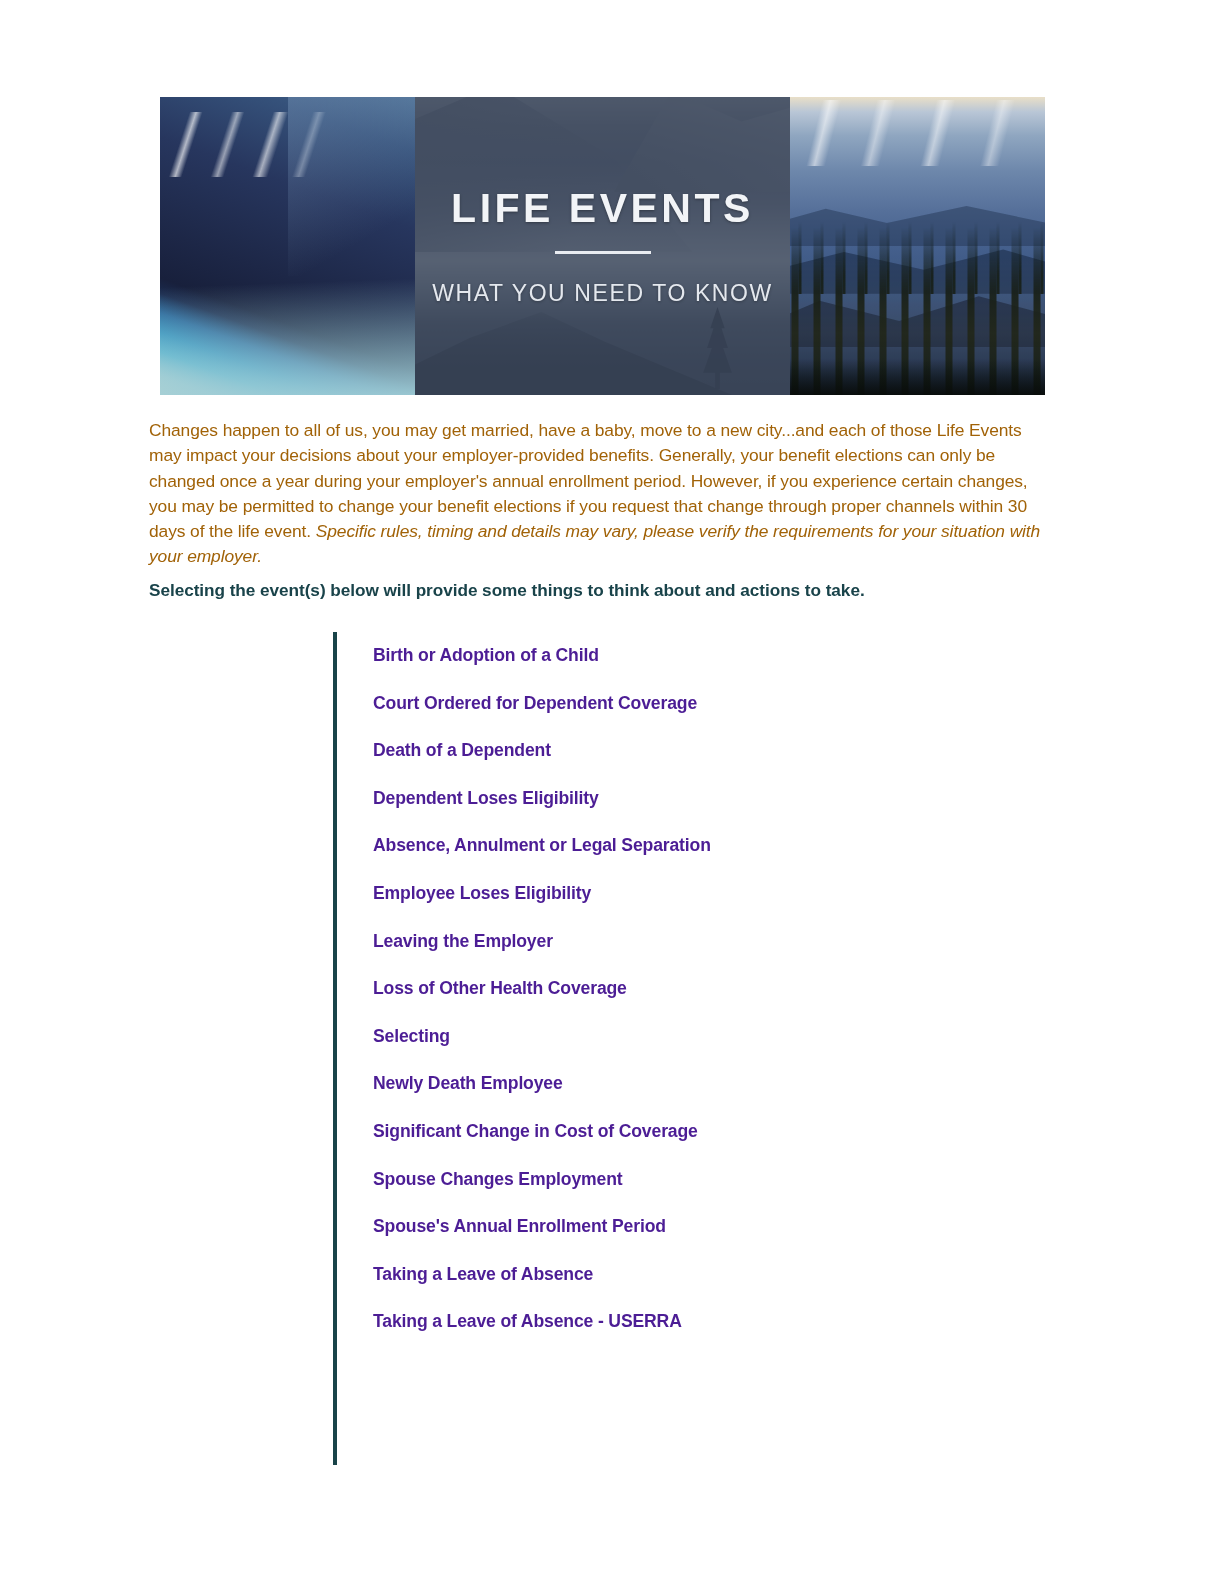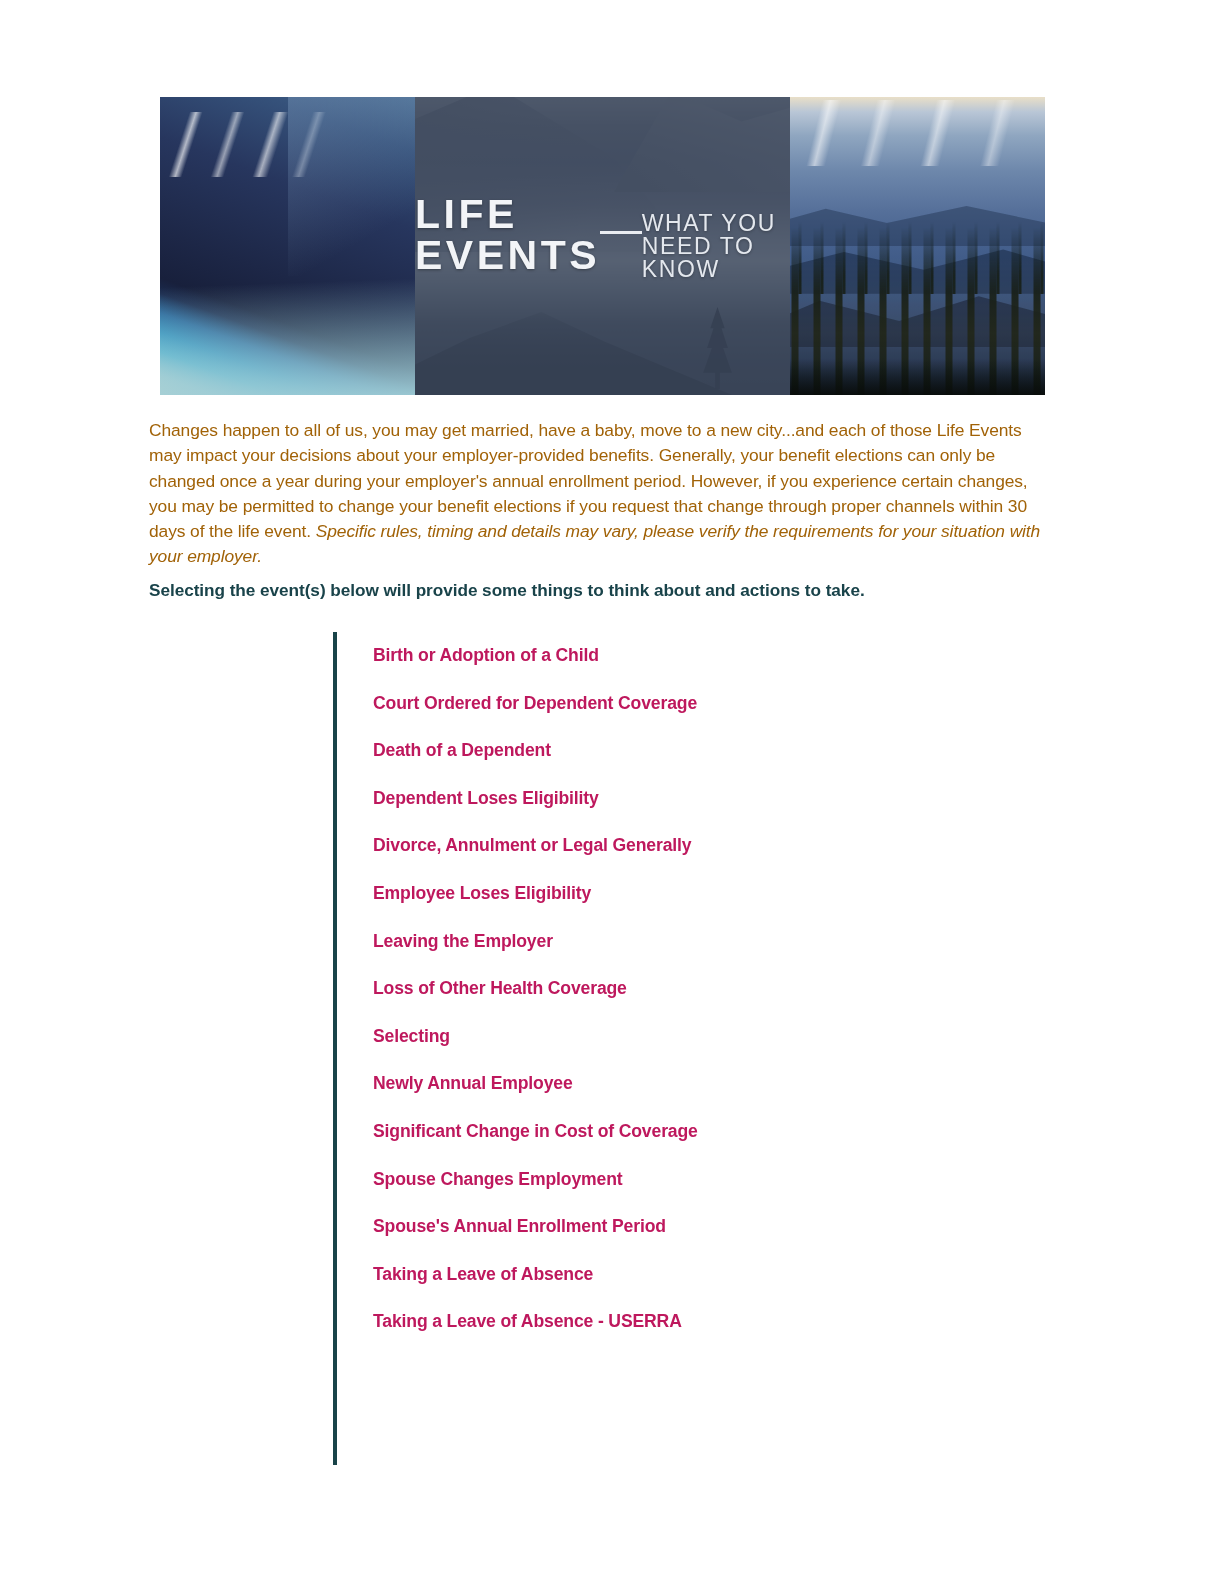--- a/index.html
+++ b/index.html
@@ -143,20 +143,21 @@
   }
   .banner-panel-center .tint {
     position: absolute;
     inset: 0;
     background: rgba(57, 68, 88, 0.70);
   }
   .banner-title-wrap {
     position: absolute;
     inset: 0;
     display: flex;
+    flex-direction: column;
     align-items: center;
     justify-content: center;
     gap: 0;
   }
   .banner-title {
     color: #f2f4f7;
     font-family: "Liberation Sans", sans-serif;
     font-size: 41px;
     font-weight: 700;
     letter-spacing: 3.5px;
@@ -300,21 +301,21 @@
     padding: 0 0 0 0;
     margin: 0;
     list-style: none;
     height: 833px;
     box-sizing: border-box;
   }
   .events li {
     font-family: "Liberation Sans", sans-serif;
     font-size: 17.6px;
     font-weight: 700;
-    color: #be185d;
+    color: #4c1d95;
     line-height: 1;
     height: 47.6px;
     padding-left: 36px;
     display: flex;
     align-items: center;
     letter-spacing: -0.15px;
     cursor: pointer;
   }
 </style>
 </head>
@@ -354,26 +355,26 @@
 
   <p class="intro"><span>Changes happen to all of us, you may get married, have a baby, move to a new city...and each of those Life Events may impact your decisions about your employer-provided benefits. Generally, your benefit elections can only be changed once a year during your employer's annual enrollment period. However, if you experience certain changes, you may be permitted to change your benefit elections if you request that change through proper channels within 30 days of the life event. </span><em>Specific rules, timing and details may vary, please verify the requirements for your situation with your employer.</em></p>
 
   <p class="select-heading">Selecting the event(s) below will provide some things to think about and actions to take.</p>
 
   <ul class="events">
     <li>Birth or Adoption of a Child</li>
     <li>Court Ordered for Dependent Coverage</li>
     <li>Death of a Dependent</li>
     <li>Dependent Loses Eligibility</li>
-    <li>Divorce, Annulment or Legal Generally</li>
+    <li>Absence, Annulment or Legal Separation</li>
     <li>Employee Loses Eligibility</li>
     <li>Leaving the Employer</li>
     <li>Loss of Other Health Coverage</li>
     <li>Selecting</li>
-    <li>Newly Annual Employee</li>
+    <li>Newly Death Employee</li>
     <li>Significant Change in Cost of Coverage</li>
     <li>Spouse Changes Employment</li>
     <li>Spouse's Annual Enrollment Period</li>
     <li>Taking a Leave of Absence</li>
     <li>Taking a Leave of Absence - USERRA</li>
   </ul>
 
 </div>
 
 </body></html>

